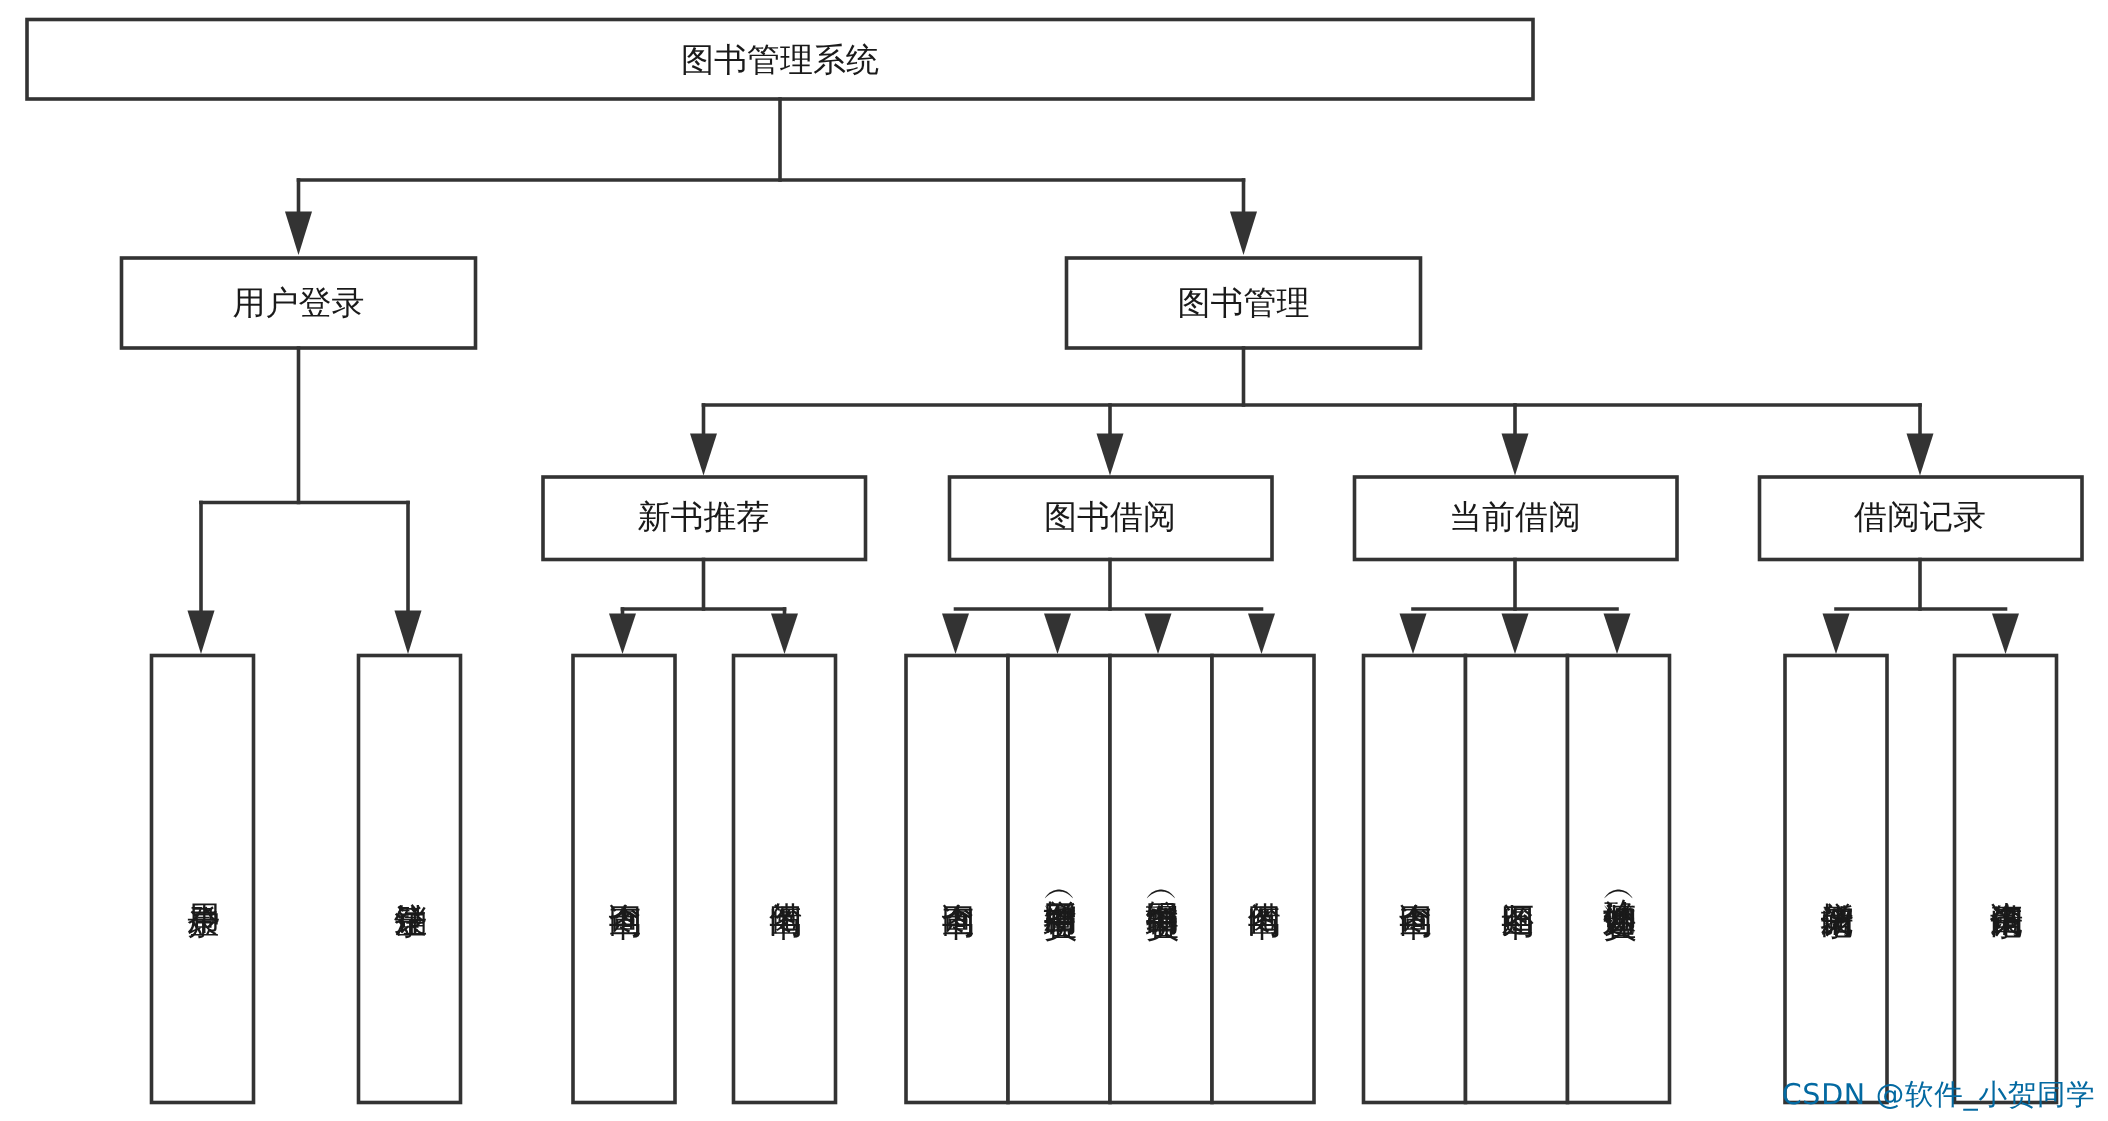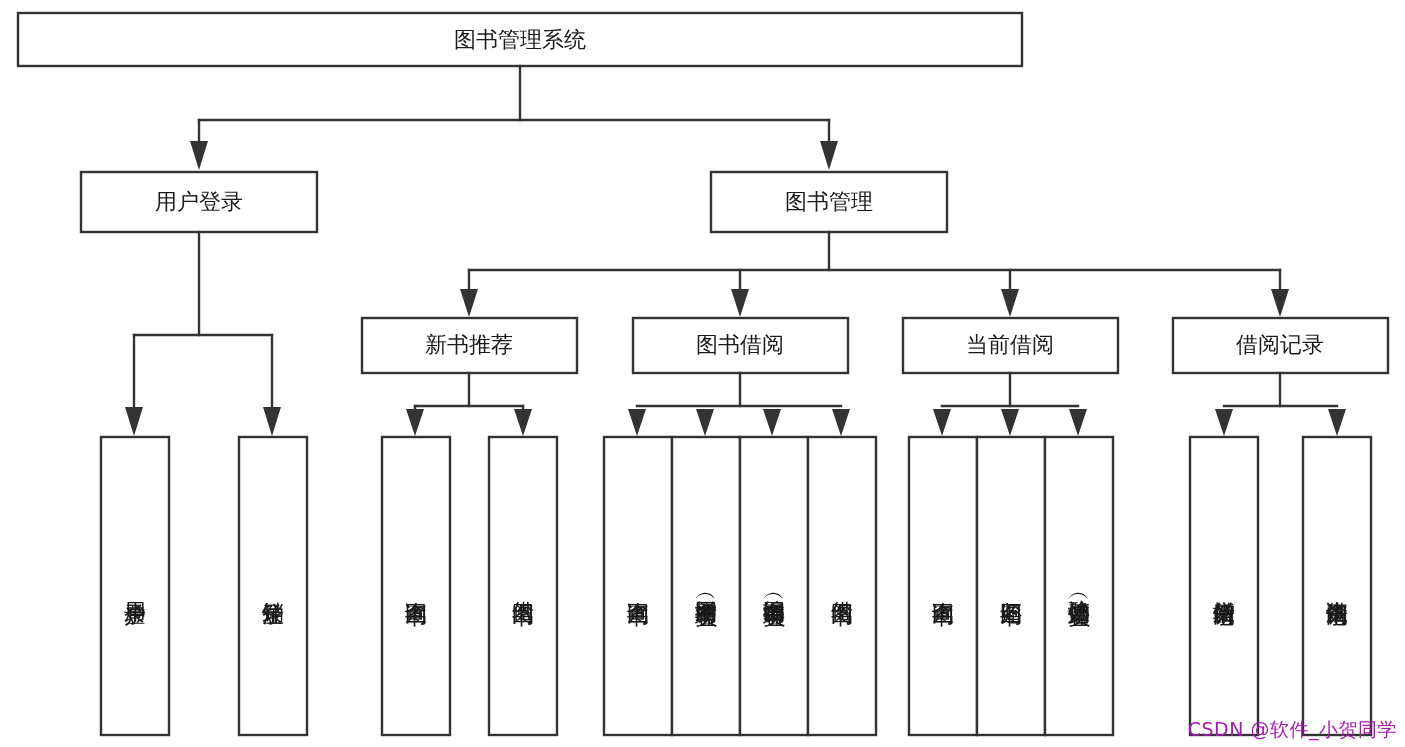--- a/index.html
+++ b/index.html
@@ -62,21 +62,21 @@
     justify-content: center;
     white-space: nowrap;
     pointer-events: none;
   }
   #watermark {
     position: absolute;
     right: 8px;
     bottom: 4px;
     font-family: "DejaVu Sans", "Liberation Sans", sans-serif;
     font-size: 19px;
-    color: #a21caf;
+    color: #0369a1;
     white-space: nowrap;
     letter-spacing: 0.5px;
   }
 </style>
 </head>
 <body>
 
 <div id="diagram-root">
 
   <svg id="flow" viewBox="0 0 1405 747">

